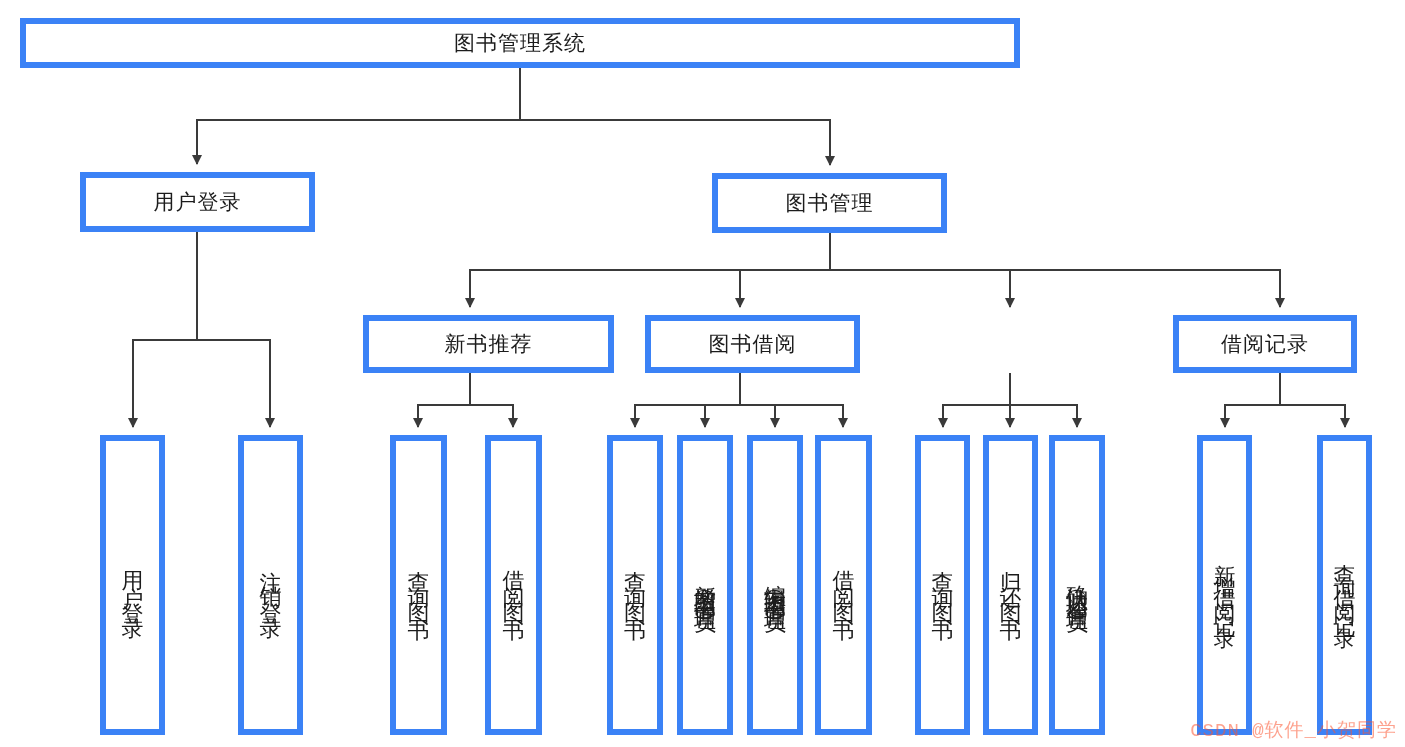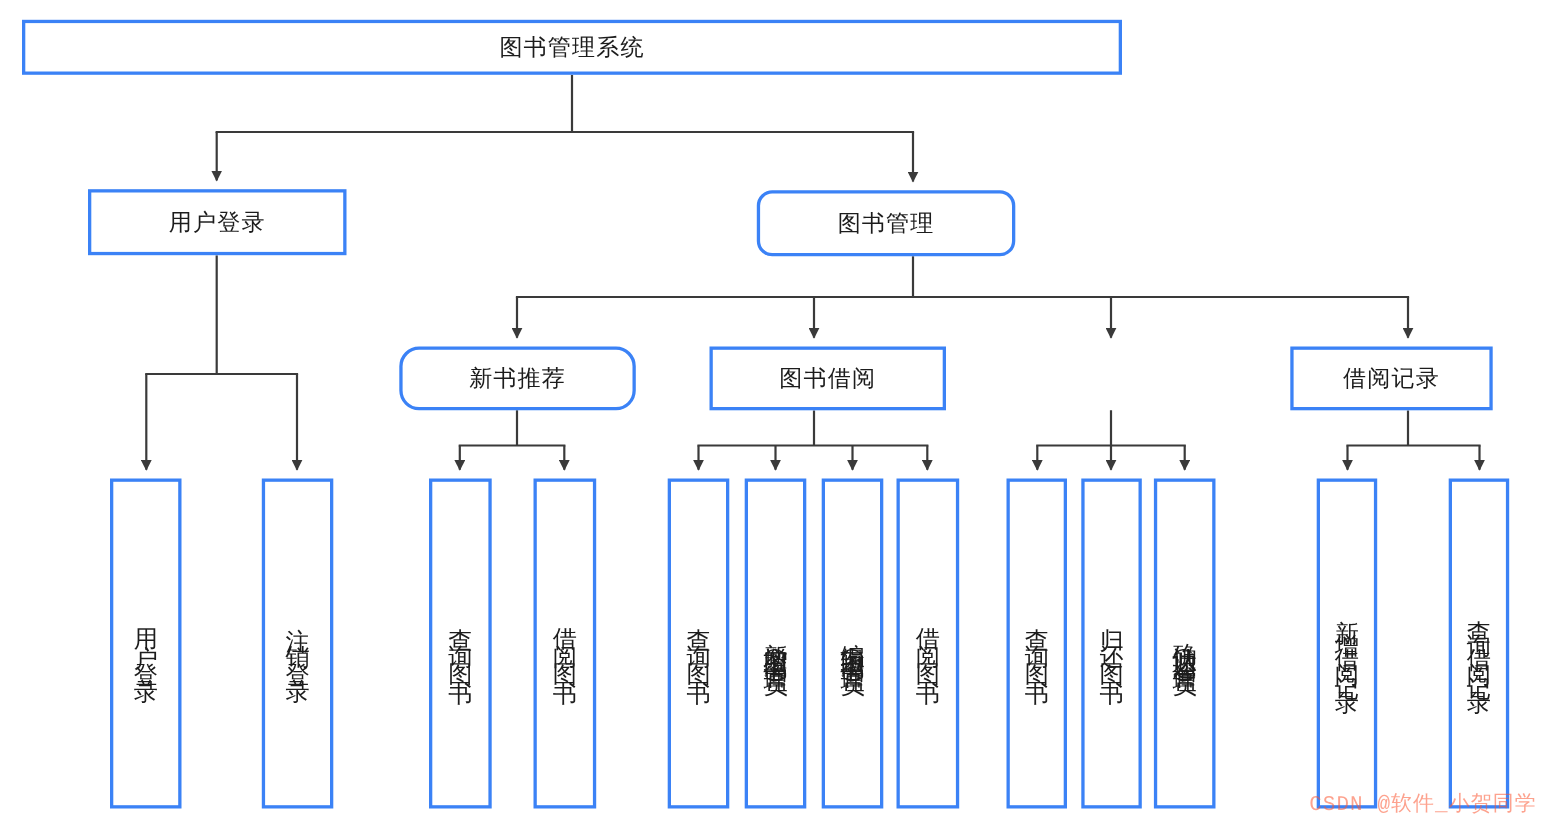--- a/index.html
+++ b/index.html
@@ -15,21 +15,21 @@
   }
 
   .connectors {
     position: absolute;
     left: 0; top: 0;
     pointer-events: none;
   }
 
   .box {
     position: absolute;
-    border: 3px solid #3b82f6;
+    border: 6px solid #3b82f6;
     background: #ffffff;
     display: flex;
     align-items: center;
     justify-content: center;
     color: #1c1c1c;
     z-index: 2;
   }
 
   .h-box {
     font-size: 21px;
@@ -103,27 +103,27 @@
       <path d="M1280 373 V406 M1224 405 H1346"></path>
       <path d="M1225 405 V427" marker-end="url(#arrow)"></path>
       <path d="M1345 405 V427" marker-end="url(#arrow)"></path>
     </g>
   </svg>
 
   <div class="box h-box" style="left:20px; top:18px; width:1000px; height:50px;">图书管理系统</div>
 
   <div class="box h-box" style="left:80px; top:172px; width:235px; height:60px;">用户登录</div>
 
-  <div class="box h-box" style="left:688px; top:173px; width:235px; height:60px;border-radius:14px;">图书管理</div>
+  <div class="box h-box" style="left:712px; top:173px; width:235px; height:60px;">图书管理</div>
 
   <div class="box v-box v-short" style="left:100px; top:435px; width:65px; height:300px;">用户登录</div>
 
   <div class="box v-box v-short" style="left:238px; top:435px; width:65px; height:300px;">注销登录</div>
 
-  <div class="box h-box" style="left:363px; top:315px; width:215px; height:58px;border-radius:18px;">新书推荐</div>
+  <div class="box h-box" style="left:363px; top:315px; width:251px; height:58px;">新书推荐</div>
 
   <div class="box h-box" style="left:633px; top:315px; width:215px; height:58px;margin-left:12px;">图书借阅</div>
 
 
   <div class="box h-box" style="left:1173px; top:315px; width:184px; height:58px;">借阅记录</div>
 
   <div class="box v-box v-short" style="left:390px; top:435px; width:57px; height:300px;">查询图书</div>
 
   <div class="box v-box v-short" style="left:485px; top:435px; width:57px; height:300px;">借阅图书</div>
 

